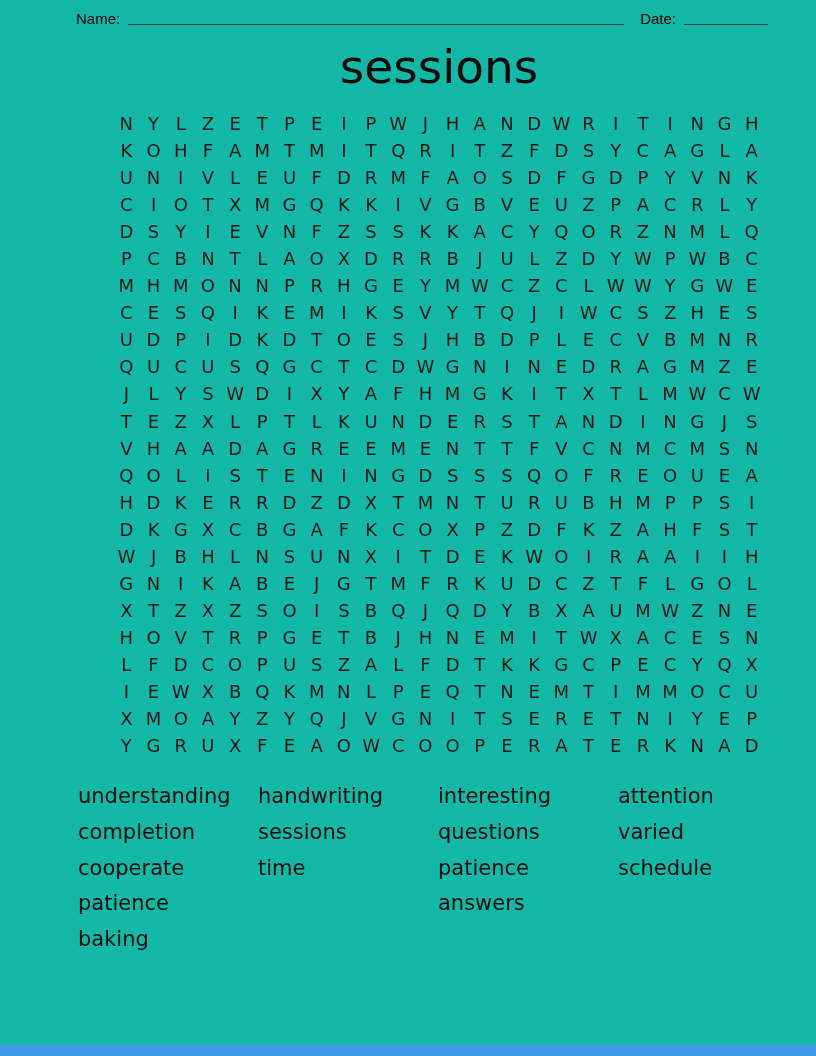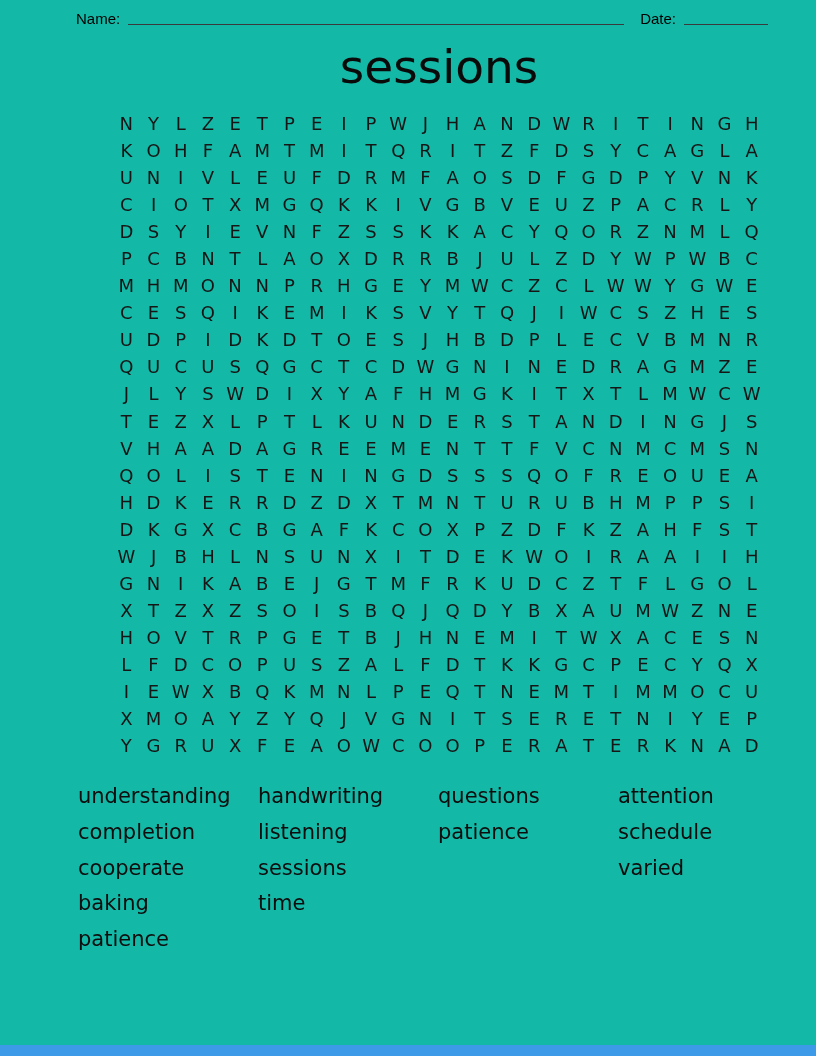--- a/index.html
+++ b/index.html
@@ -651,35 +651,36 @@
       <div class="cell">N</div>
       <div class="cell">A</div>
       <div class="cell">D</div>
     </div>
 
   <div class="word-list">
       <div class="word-col">
         <div class="word-item">understanding</div>
         <div class="word-item">completion</div>
         <div class="word-item">cooperate</div>
+        <div class="word-item">patience</div>
         <div class="word-item">baking</div>
-        <div class="word-item">patience</div>
       </div>
       <div class="word-col">
         <div class="word-item">handwriting</div>
-        <div class="word-item">listening</div>
         <div class="word-item">sessions</div>
         <div class="word-item">time</div>
       </div>
       <div class="word-col">
+        <div class="word-item">interesting</div>
         <div class="word-item">questions</div>
         <div class="word-item">patience</div>
+        <div class="word-item">answers</div>
       </div>
       <div class="word-col">
         <div class="word-item">attention</div>
+        <div class="word-item">varied</div>
         <div class="word-item">schedule</div>
-        <div class="word-item">varied</div>
       </div>
     </div>
 
   <div class="footer-bar" style="background: rgb(61, 154, 232);"></div>
 
 </div>
 
 </body></html>

